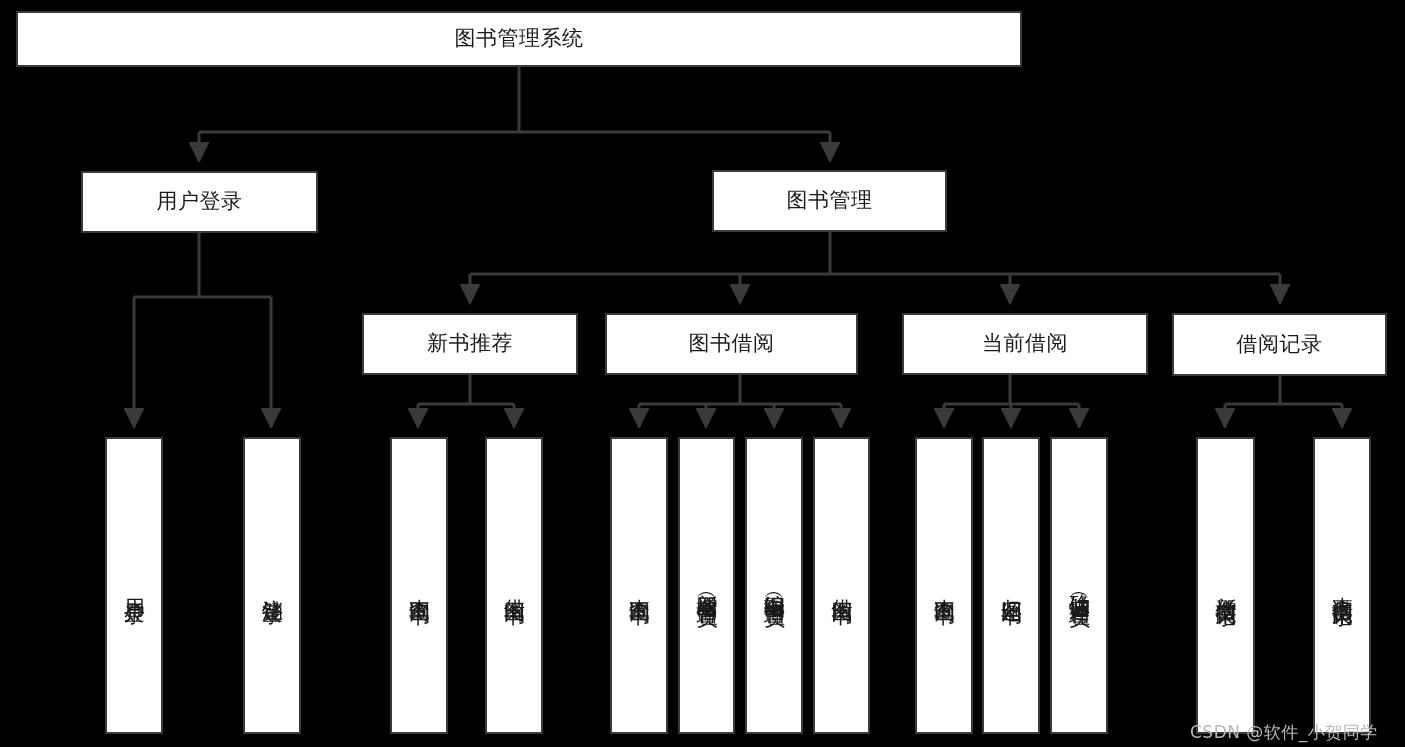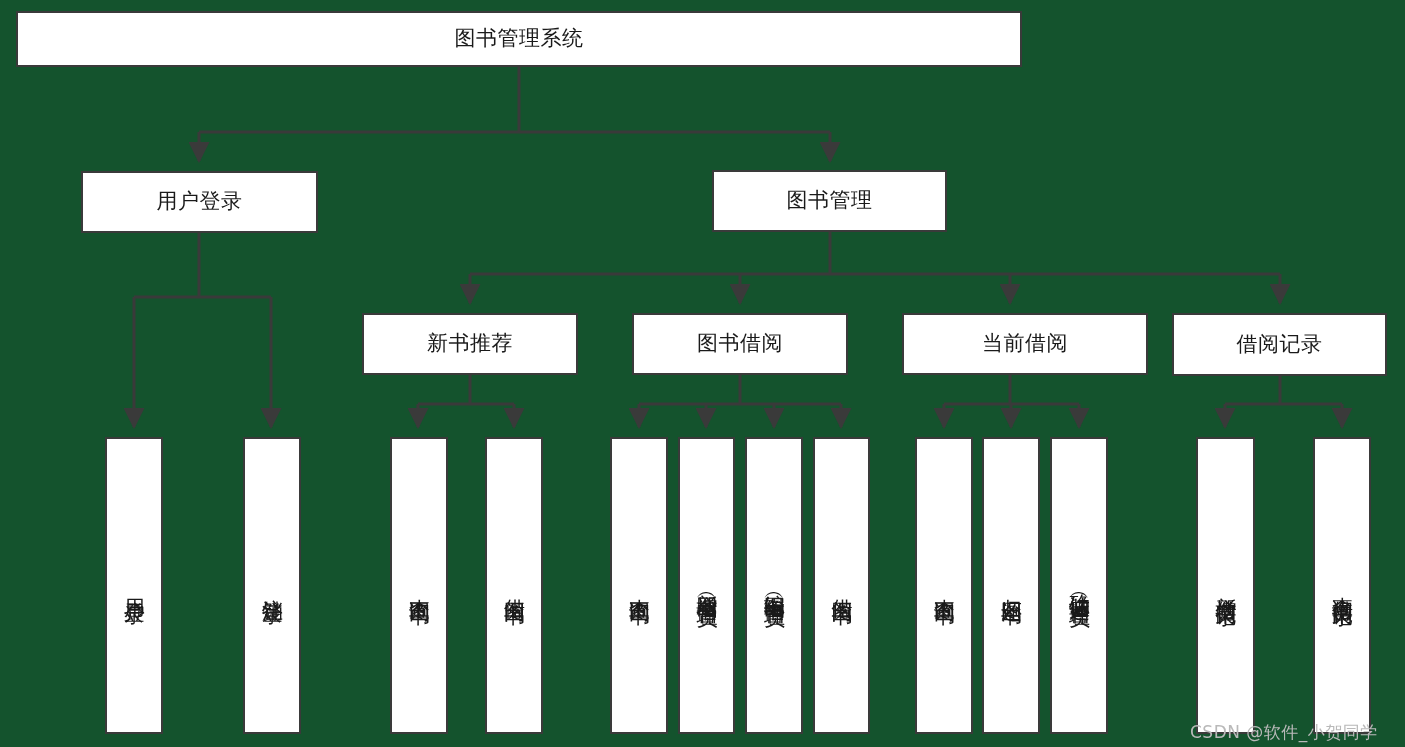--- a/index.html
+++ b/index.html
@@ -7,21 +7,21 @@
     padding: 0;
     background: #ffffff;
   }
   body {
     font-family: "DejaVu Sans", "Liberation Sans", sans-serif;
   }
   #canvas {
     position: relative;
     width: 1405px;
     height: 747px;
-    background: #14532d;
+    background: #000000;
     overflow: hidden;
   }
   #edges {
     position: absolute;
     left: 0; top: 0;
     width: 1405px;
     height: 747px;
   }
   .node {
     position: absolute;
@@ -124,21 +124,21 @@
   <div class="node horizontal" style="left:81px; top:171px; width:237px; height:62px;">
     <span>用户登录</span>
   </div>
   <div class="node horizontal" style="left:712px; top:170px; width:235px; height:62px;">
     <span>图书管理</span>
   </div>
 
   <div class="node horizontal" style="left:362px; top:313px; width:216px; height:62px;">
     <span>新书推荐</span>
   </div>
-  <div class="node horizontal" style="left:632px; top:313px; width:216px; height:62px;">
+  <div class="node horizontal" style="left:605px; top:313px; width:253px; height:62px;">
     <span>图书借阅</span>
   </div>
   <div class="node horizontal" style="left:902px; top:313px; width:246px; height:62px;">
     <span>当前借阅</span>
   </div>
   <div class="node horizontal" style="left:1172px; top:313px; width:215px; height:63px;">
     <span>借阅记录</span>
   </div>
 
   <div class="node vertical" style="left:105px; top:437px; width:58px; height:297px;">

